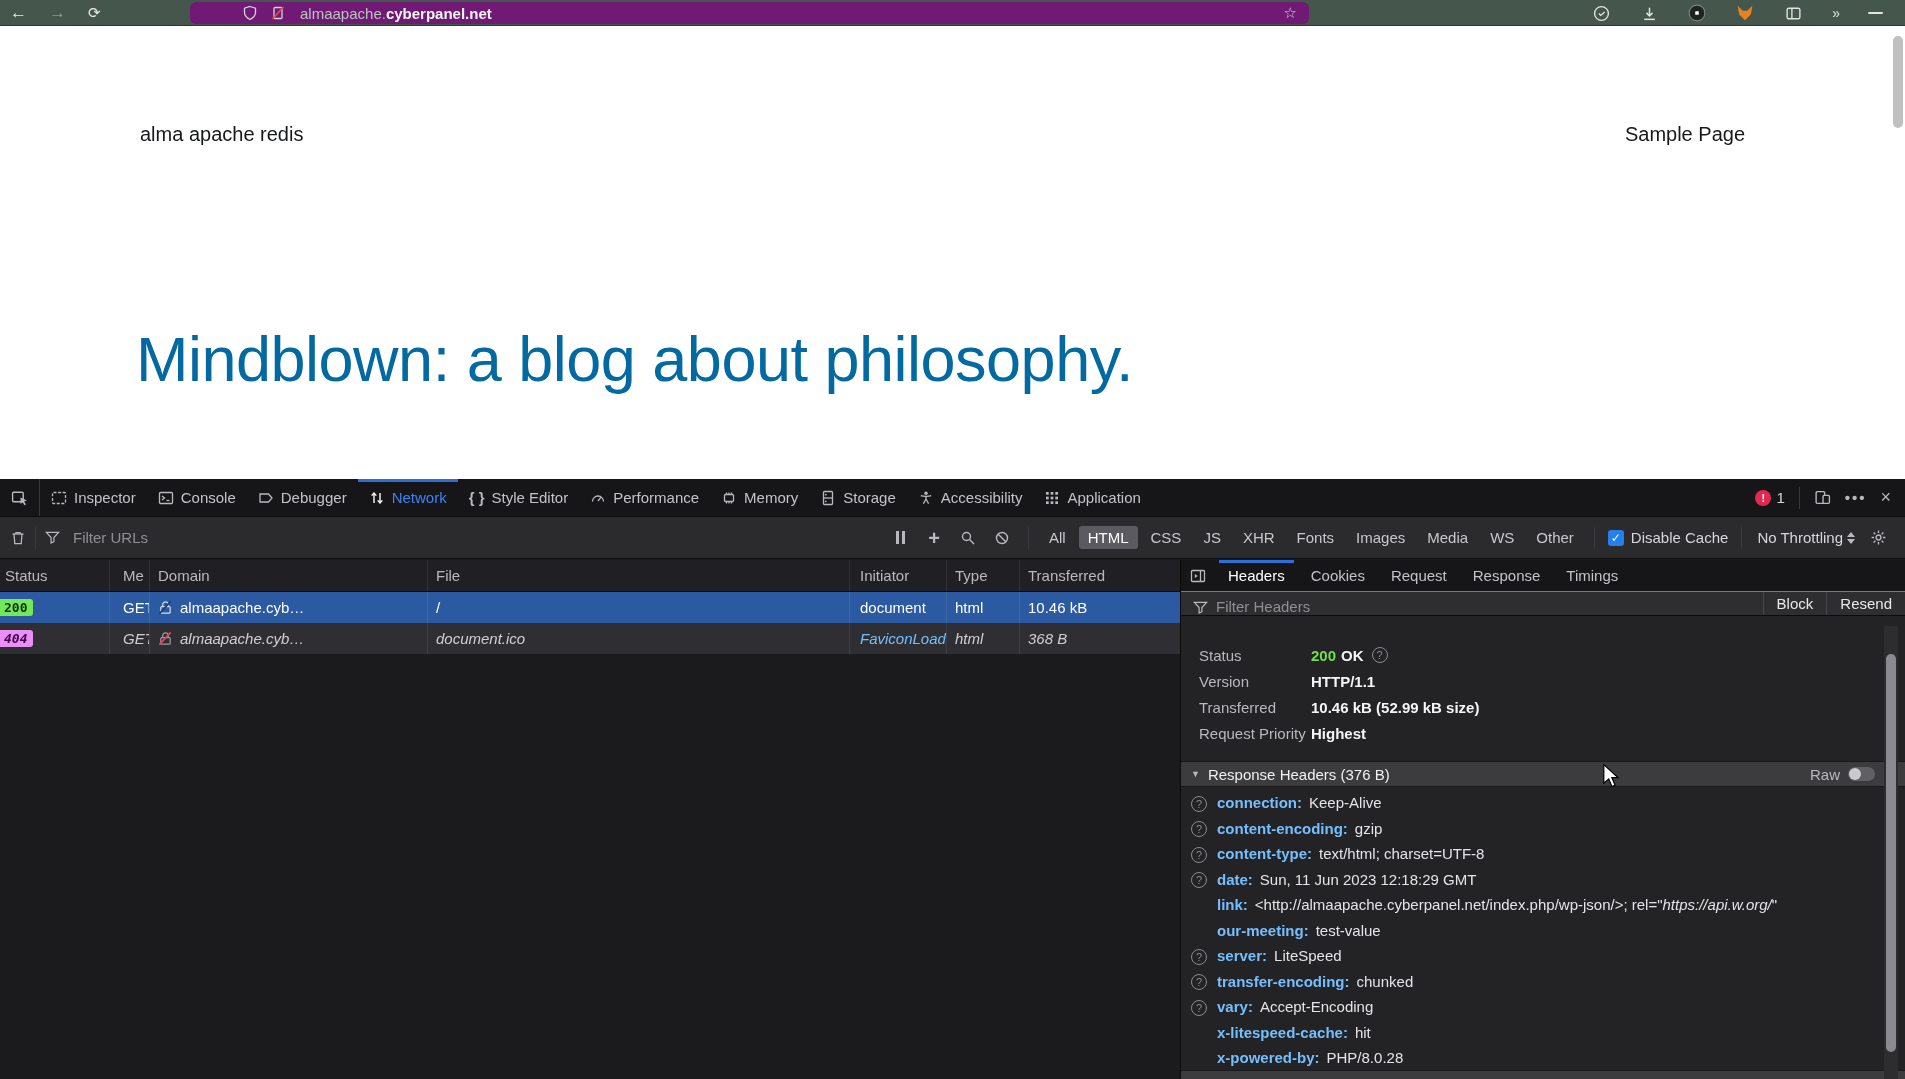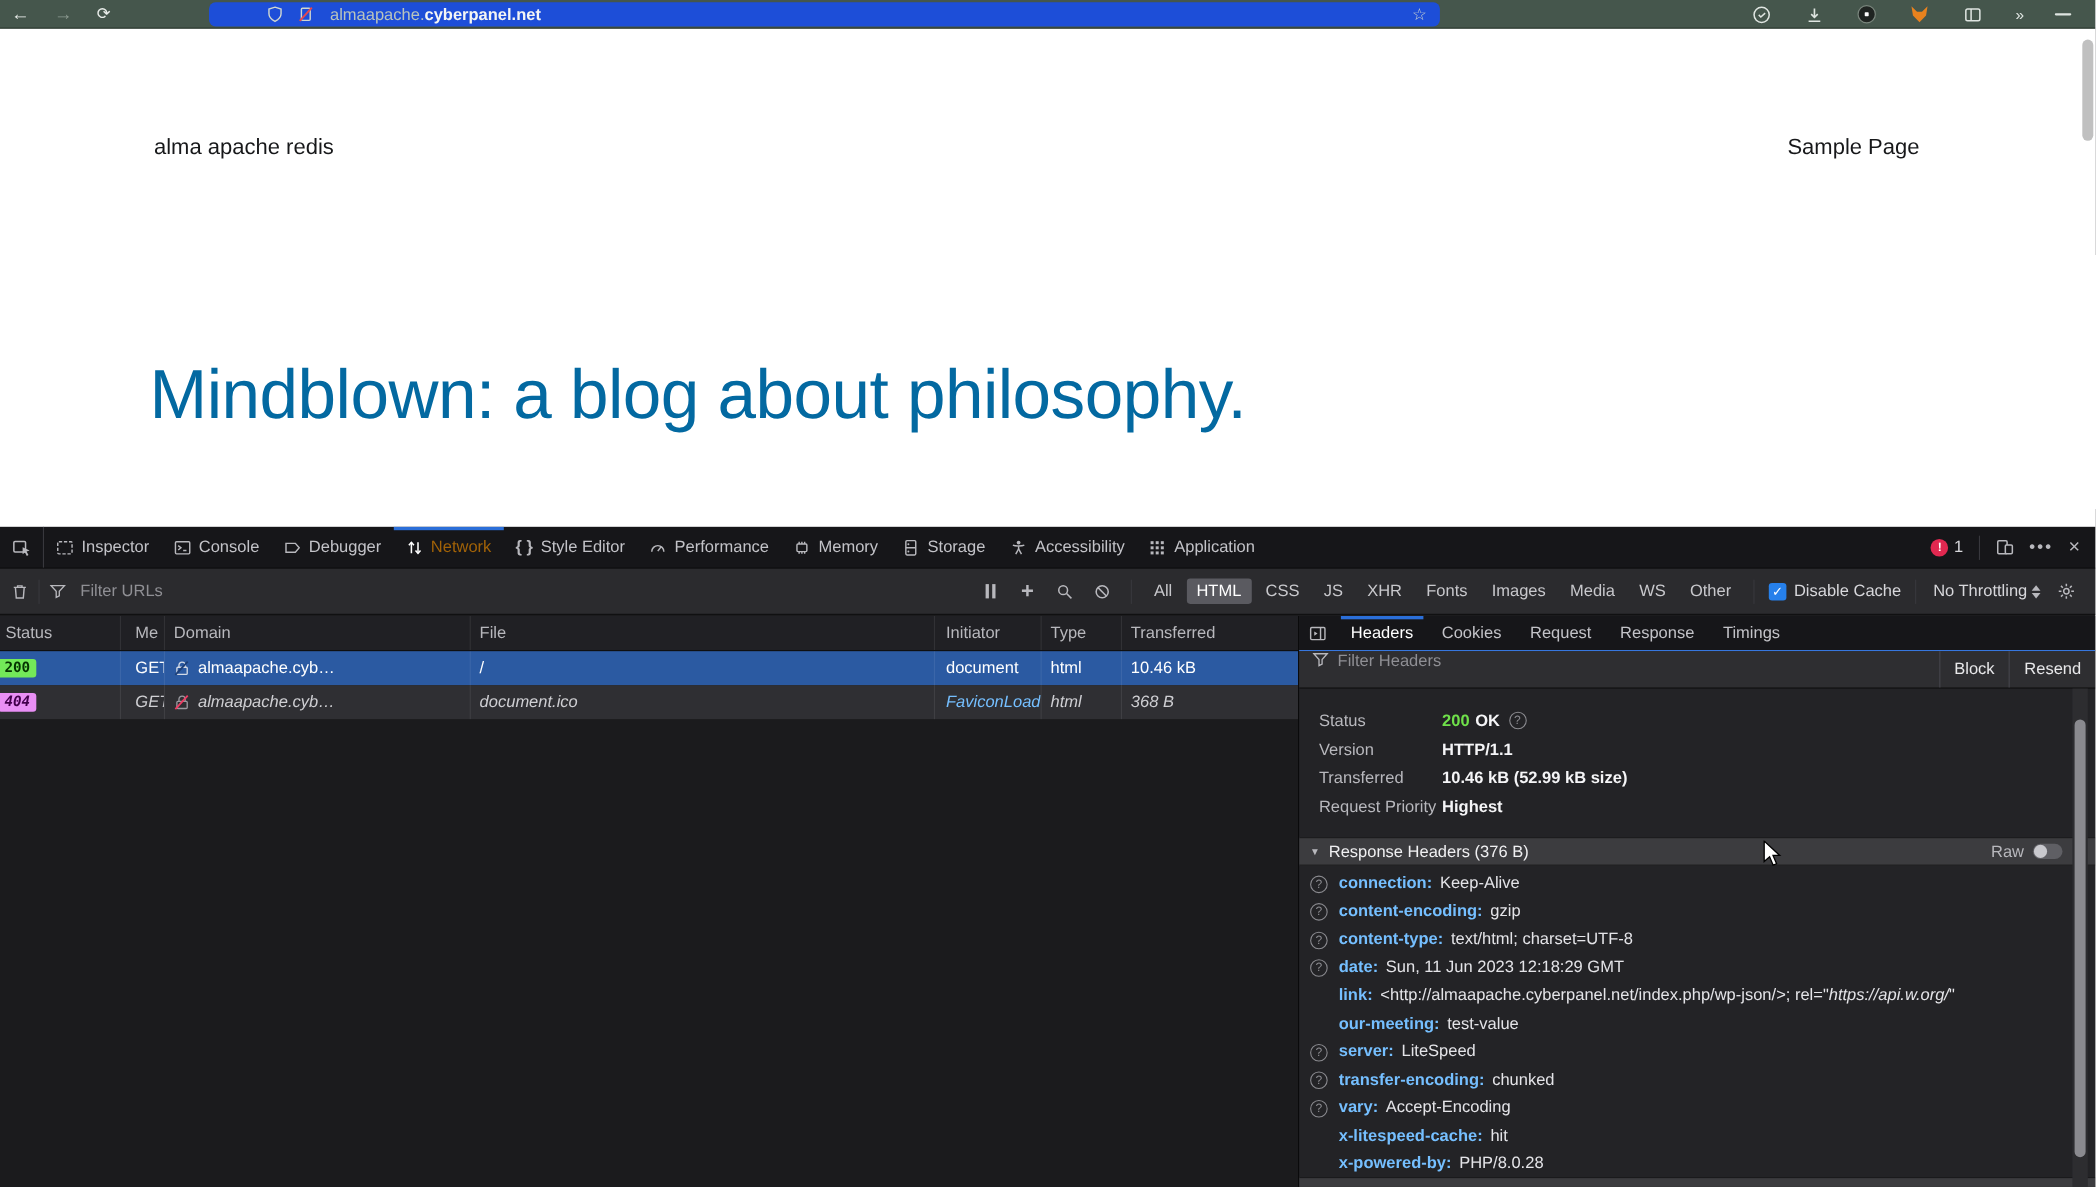--- a/index.html
+++ b/index.html
@@ -6,21 +6,21 @@
   html,body { width:1905px; height:1079px; background:#fff; font-family:"Liberation Sans","DejaVu Sans",sans-serif; overflow:hidden; }
   .stage { position:relative; width:1905px; height:1079px; overflow:hidden; background:#fff; }
 
   
   .chrome { position:absolute; left:0; top:0; width:1905px; height:26px; background:#45564c; border-bottom:1px solid #2c382f; display:flex; align-items:center; color:#dfe5e1; }
   .nav-ic { font-size:17px; line-height:1; color:#e8ece9; }
   .nav-ic.dim { color:#8c9a91; }
   .nav-back { margin-left:10px; }
   .nav-fwd  { margin-left:22px; }
   .nav-rel  { margin-left:22px; font-size:15px; }
-  .url-field { position:absolute; left:190px; top:2px; width:1119px; height:22px; background:#1d4ed8; border-radius:6px; display:flex; align-items:center; padding:0 12px 0 52px; }
+  .url-field { position:absolute; left:190px; top:2px; width:1119px; height:22px; background:#701a75; border-radius:6px; display:flex; align-items:center; padding:0 12px 0 52px; }
   .url-field svg { flex:0 0 auto; }
   .url-text { margin-left:14px; font-size:15px; white-space:nowrap; }
   .url-sub { color:#b9c4bc; }
   .url-dom { color:#f4f6f4; font-weight:bold; }
   .star { margin-left:auto; font-size:15px; color:#cfd6d0; }
   .chrome-right { position:absolute; right:0; top:0; height:26px; display:flex; align-items:center; gap:30px; padding-right:22px; }
   .ext { width:18px; height:18px; display:flex; align-items:center; justify-content:center; color:#dfe5e1; }
   .chev { font-size:14px; color:#dfe5e1; letter-spacing:-2px; }
   .ham-partial { width:15px; height:2px; background:#dfe5e1; border-radius:1px; }
 
@@ -34,21 +34,21 @@
   
   .devtools { position:absolute; left:0; top:479px; width:1905px; height:600px; background:#1b1b1d; color:#d7d7db; font-size:15px; }
   .ic { color:#b8b8bd; }
   svg.ic, .ext svg, .tbl svg { display:block; }
 
   
   .dt-tabbar { display:flex; align-items:stretch; height:38px; background:#161619; border-bottom:1px solid #0b0b0c; }
   .pick { width:40px; display:flex; align-items:center; justify-content:center; border-right:1px solid #38383d; }
   .dt-tab { position:relative; display:flex; align-items:center; gap:7px; padding:0 11px; color:#c3c3c8; cursor:default; }
   .dt-tab .braces { font-size:15px; font-weight:bold; color:#b8b8bd; }
-  .dt-tab.active { color:#a16207; }
+  .dt-tab.active { color:#3b82f6; }
   .dt-tab.active::before { content:""; position:absolute; left:0; right:0; top:0; height:3px; background:#2b6fd9; }
   .dt-tab.active .ic { color:#ffffff; }
   .tabbar-right { margin-left:auto; display:flex; align-items:center; gap:14px; padding-right:14px; }
   .err-badge { display:flex; align-items:center; gap:5px; }
   .err-dot { width:16px; height:16px; border-radius:50%; background:#e22850; color:#fff; font-size:11px; font-weight:bold; display:flex; align-items:center; justify-content:center; }
   .vsep { width:1px; height:22px; background:#38383d; }
   .x-close { font-size:18px; color:#b8b8bd; }
 
   
   .netbar { display:flex; align-items:center; height:42px; background:#2b2b2e; border-bottom:1px solid #0e0e0f; padding:0 10px; }
@@ -93,21 +93,21 @@
   .link-text { color:#75bfff; }
   .pane-rest { position:absolute; left:0; right:0; top:94px; bottom:0; background:#1b1b1d; }
 
   
   .det { flex:1; position:relative; background:#232326; border-left:1px solid #0a0a0b; overflow:hidden; }
   .det-tabs { display:flex; align-items:stretch; height:32px; background:#161619; border-bottom:1px solid #3b82f6; }
   .collapse { width:34px; display:flex; align-items:center; justify-content:center; }
   .det-tab { position:relative; display:flex; align-items:center; padding:0 13px; color:#c3c3c8; }
   .det-tab.active { color:#fff; }
   .det-tab.active::before { content:""; position:absolute; left:4px; right:4px; top:0; height:3px; background:#2b6fd9; }
-  .det-filter { display:flex; align-items:flex-start; height:34px; background:#2e2e31; border-bottom:1px solid #0c0c0d; padding-left:12px; }
+  .det-filter { display:flex; align-items:flex-end; height:24px; background:#2e2e31; border-bottom:1px solid #0c0c0d; padding-left:12px; }
   .det-filter .filter-input { margin-left:8px; }
   .hdr-btn { display:flex; align-items:center; height:100%; padding:0 13px; border-left:1px solid #47474d; color:#e8e8ea; white-space:nowrap; }
   .det-scroll { position:absolute; left:0; right:0; top:66px; bottom:0; overflow:hidden; }
   .sum { padding:16px 0 0 18px; }
   .sum-row { height:26px; display:flex; align-items:center; }
   .sum-label { display:inline-block; width:112px; color:#b8b8bd; flex:0 0 112px; }
   .sum-val { color:#f5f5f7; font-weight:bold; }
   .code-200 { color:#6fe04a; font-weight:bold; margin-right:5px; }
   .help { width:16px; height:16px; border:1px solid #8a8a8f; border-radius:50%; color:#8a8a8f; font-size:11px; display:inline-flex; align-items:center; justify-content:center; flex:0 0 16px; }
   .sum-row .help { margin-left:8px; }

